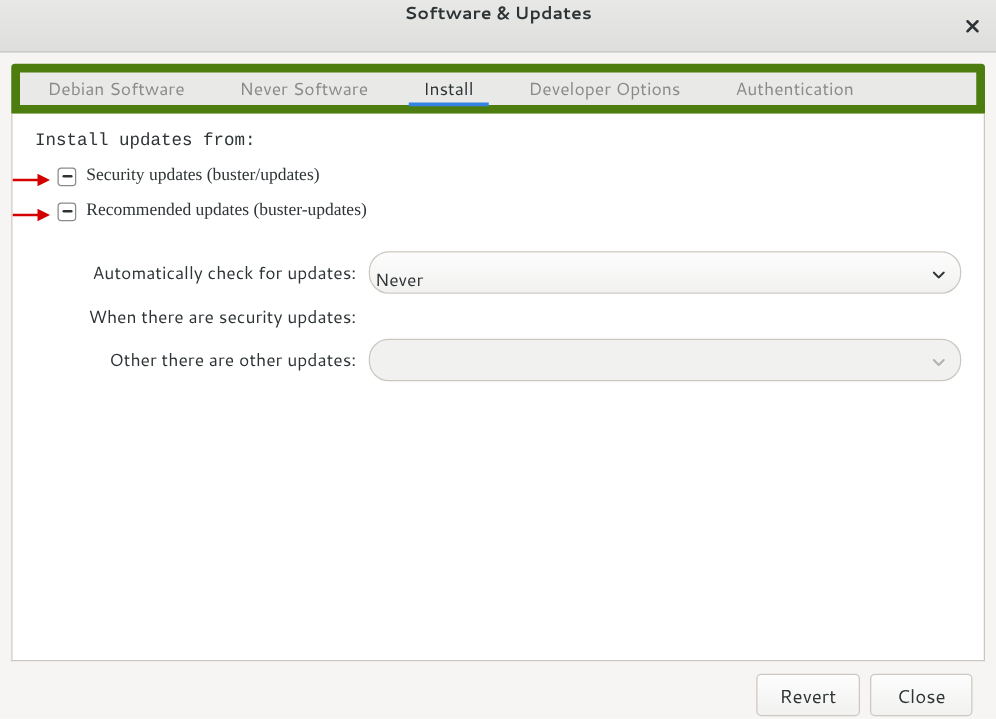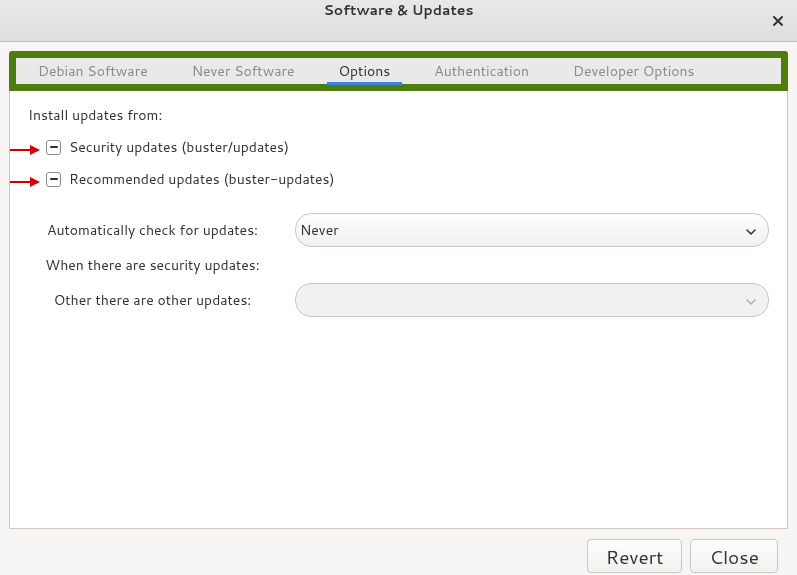--- a/index.html
+++ b/index.html
@@ -78,20 +78,21 @@
       background: #ffffff;
       border: 1px solid #cdc7c2;
       border-top: none;
       height: 438px;
       padding: 14px 18px 14px 10px;
       position: relative;
     }
     .section-label {
       margin-bottom: 12px;
       margin-left: 8px;
+      font-family: Liberation Mono, monospace;
     }
     .checkbox-row {
       display: flex;
       align-items: center;
       margin-bottom: 12px;
       margin-left: 26px;
       position: relative;
     }
     .arrow {
       position: absolute;
@@ -114,42 +115,43 @@
       cursor: pointer;
     }
     .checkbox-dash {
       width: 8px;
       height: 2.5px;
       background: #2e3436;
       border-radius: 1px;
     }
     .checkbox-label {
       cursor: pointer;
+      font-family: Liberation Serif, serif;
     }
     .form-rows {
       margin-top: 24px;
     }
     .form-row {
       display: flex;
       align-items: center;
       margin-bottom: 8px;
     }
     .form-label {
       width: 275px;
-      text-align: center;
+      text-align: right;
       padding-right: 10px;
     }
     .dropdown {
       flex: 1;
       height: 34px;
       border: 1px solid #cdc7c2;
       border-radius: 16px;
       background: linear-gradient(to bottom, #fdfdfd, #f1f1f0);
       display: flex;
-      align-items: center;
+      align-items: flex-end;
       padding: 0 4px;
       cursor: pointer;
       position: relative;
       color: #2e3436;
     }
     .dropdown.disabled {
       background: #f1f1f0;
       color: #9a9a99;
       cursor: default;
     }
@@ -169,43 +171,43 @@
       height: 34px;
       min-width: 82px;
       padding: 0 18px;
       border: 1px solid #cdc7c2;
       border-radius: 4px;
       background: linear-gradient(to bottom, #fdfdfd, #f1f1f0);
       display: flex;
       align-items: center;
       justify-content: center;
       cursor: pointer;
-      font-size: 19px;
+      font-size: 15px;
       color: #2e3436;
     }
   </style>
 </head>
 <body>
 
 <div class="titlebar">
   <div class="titlebar-title">Software &amp; Updates</div>
   <div class="titlebar-close">
     <svg width="12" height="12" viewBox="0 0 12 12">
         <path d="M2 2 L10 10 M10 2 L2 10" stroke="#2e3436" stroke-width="2" stroke-linecap="round"></path>
       </svg>
   </div>
 </div>
 
 <div class="content-wrap">
   <div class="tabs">
     <div class="tab">Debian Software</div>
     <div class="tab">Never Software</div>
-    <div class="tab active">Options</div>
+    <div class="tab active">Install</div>
+    <div class="tab">Developer Options</div>
     <div class="tab">Authentication</div>
-    <div class="tab">Developer Options</div>
   </div>
 
   <div class="panel">
     <div class="section-label">Install updates from:</div>
 
     <div class="checkbox-row">
       <div class="arrow">
         <svg width="30" height="12" viewBox="0 0 30 12">
             <line x1="0" y1="6" x2="22" y2="6" stroke="#d40000" stroke-width="2"></line>
             <polygon points="30,6 20,1 20,11" fill="#d40000"></polygon>

